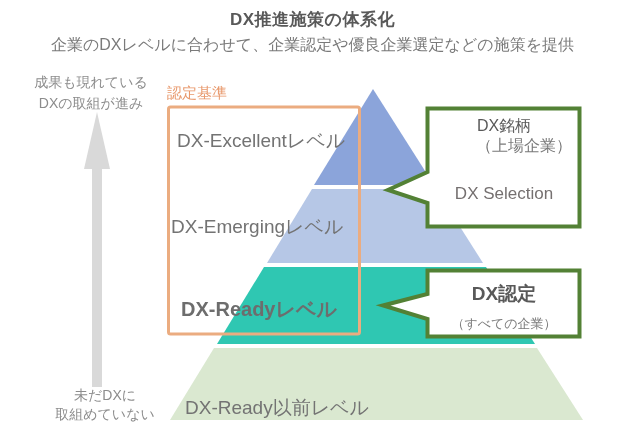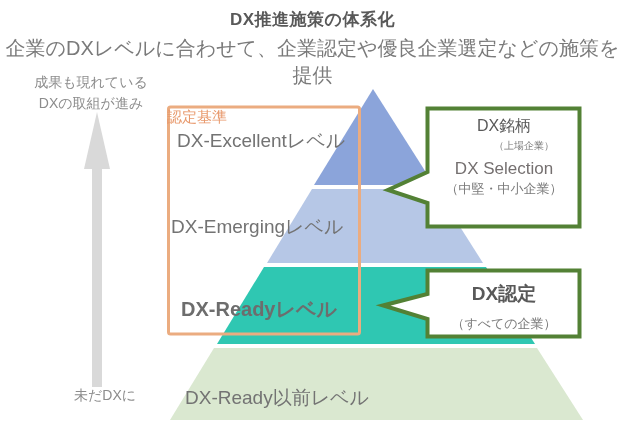--- a/index.html
+++ b/index.html
@@ -1,36 +1,36 @@
 <!DOCTYPE html>
 <html><head>
 <meta charset="utf-8">
 <style>
   html,body{margin:0;padding:0;background:#ffffff;}
   body{font-family:"Liberation Sans","DejaVu Sans",sans-serif;}
   .stage{position:relative;width:625px;height:448px;background:#ffffff;overflow:hidden;}
   .abs{position:absolute;}
   .title{top:8px;left:0;width:625px;text-align:center;font-size:17px;font-weight:bold;color:#595959;letter-spacing:.5px;}
-  .subtitle{top:35px;left:0;width:625px;text-align:center;font-size:20px;color:#7a7a7a;}
+  .subtitle{top:35px;left:0;width:625px;text-align:center;font-size:16px;color:#7a7a7a;}
   .axis-label{text-align:center;font-size:14px;color:#8c8c8c;line-height:21px;}
   .axis-top{left:20px;top:72px;width:142px;}
   .axis-bottom{left:30px;top:386px;width:150px;line-height:19px;}
   .ln{display:block;}
-  .criteria-label{left:167px;top:84px;font-size:15px;color:#e8986b;margin-top:24px;}
+  .criteria-label{left:167px;top:84px;font-size:15px;color:#e8986b;}
   .lvl{font-size:19px;color:#737373;white-space:nowrap;}
   .lvl-excellent{left:177px;top:128px;}
   .lvl-emerging{left:171px;top:214px;}
   .lvl-ready{left:181px;top:296px;font-size:20px;font-weight:bold;color:#6d6d6d;}
-  .lvl-preready{left:185px;top:385px;}
+  .lvl-preready{left:185px;top:395px;}
   .callout-text{width:150px;text-align:center;}
   .c1{left:429px;top:115px;}
   .c2{left:429px;top:282px;}
   .c1-title{font-size:16px;color:#595959;line-height:22px;text-align:center;}
-  .c1-sub{font-size:10px;color:#7a7a7a;line-height:17px;padding-left:40px;}
-  .c1-title2{font-size:17px;color:#757070;line-height:22px;margin-top:4px;}
+  .c1-sub{font-size:16px;color:#7a7a7a;line-height:17px;padding-left:40px;}
+  .c1-title2{font-size:17px;color:#757070;line-height:22px;margin-top:29px;}
   .c1-sub2{font-size:13px;color:#7a7a7a;line-height:18px;}
   .c2-title{font-size:19px;font-weight:bold;color:#595959;line-height:24px;}
   .c2-sub{font-size:13px;color:#7a7a7a;line-height:18px;margin-top:9px;}
   svg{display:block;}
 </style>
 </head>
 <body>
 
 <div class="stage">
 
@@ -53,34 +53,34 @@
 
   <div class="abs title">DX推進施策の体系化</div>
   <div class="abs subtitle">企業のDXレベルに合わせて、企業認定や優良企業選定などの施策を提供</div>
 
   <div class="abs axis-label axis-top">
     <span class="ln">成果も現れている</span>
     <span class="ln">DXの取組が進み</span>
   </div>
   <div class="abs axis-label axis-bottom">
     <span class="ln">未だDXに</span>
+    <span class="ln">取組めていない</span>
   </div>
 
   <div class="abs criteria-label">認定基準</div>
 
   <div class="abs lvl lvl-excellent">DX-Excellentレベル</div>
   <div class="abs lvl lvl-emerging">DX-Emergingレベル</div>
   <div class="abs lvl lvl-ready">DX-Readyレベル</div>
   <div class="abs lvl lvl-preready">DX-Ready以前レベル</div>
 
   <div class="abs callout-text c1">
     <div class="c1-title">DX銘柄</div>
     <div class="c1-sub">（上場企業）</div>
     <div class="c1-title2">DX Selection</div>
-    <div class="c1-sub2">（中堅・中小企業）</div>
   </div>
 
   <div class="abs callout-text c2">
     <div class="c2-title">DX認定</div>
     <div class="c2-sub">（すべての企業）</div>
   </div>
 
 </div>
 
 </body></html>

